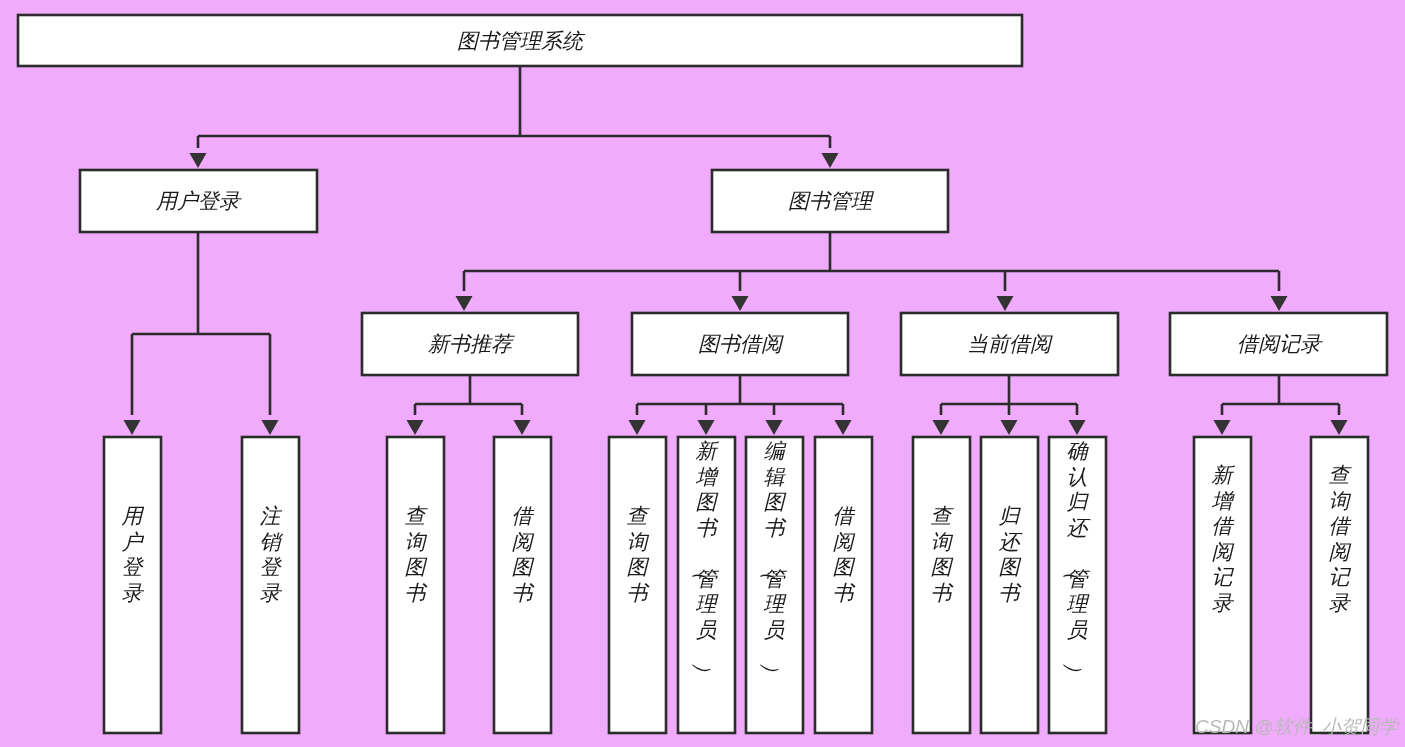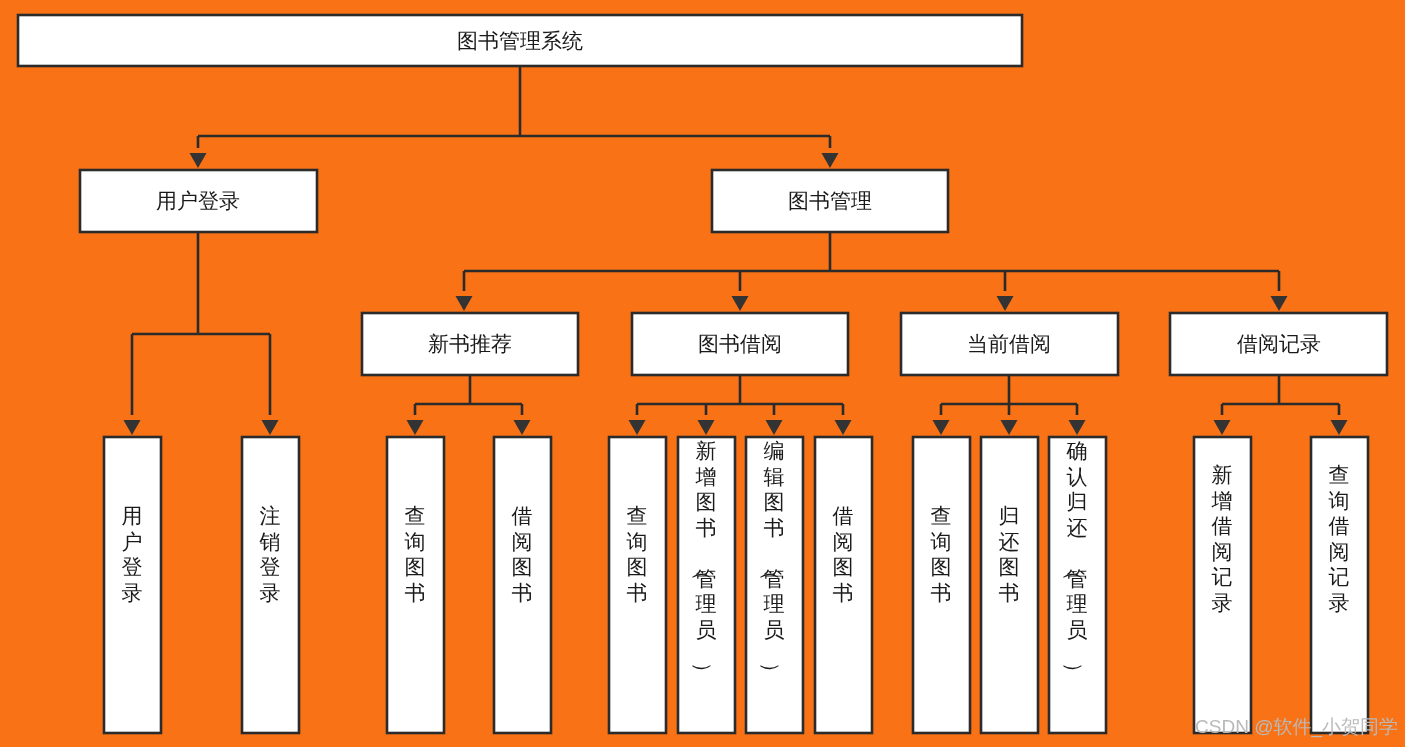--- a/index.html
+++ b/index.html
@@ -11,21 +11,22 @@
     width: 1405px;
     height: 747px;
     font-family: "Liberation Sans", "DejaVu Sans", sans-serif;
     overflow: hidden;
     position: relative;
   }
   #diagram-root {
     position: relative;
     width: 1405px;
     height: 747px;
-    background: #f97316;
+    background: #f0abfc;
+    font-style: italic;
   }
   svg.diagram-canvas {
     position: absolute;
     left: 0;
     top: 0;
     width: 1405px;
     height: 747px;
     display: block;
   }
   .node-box {

